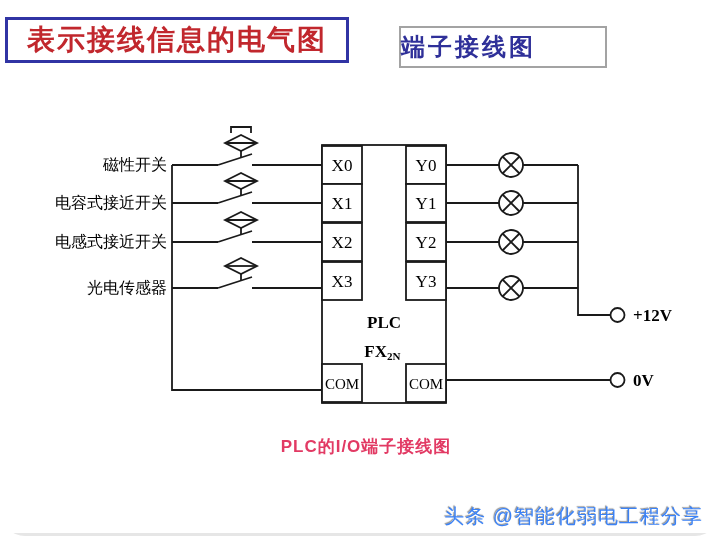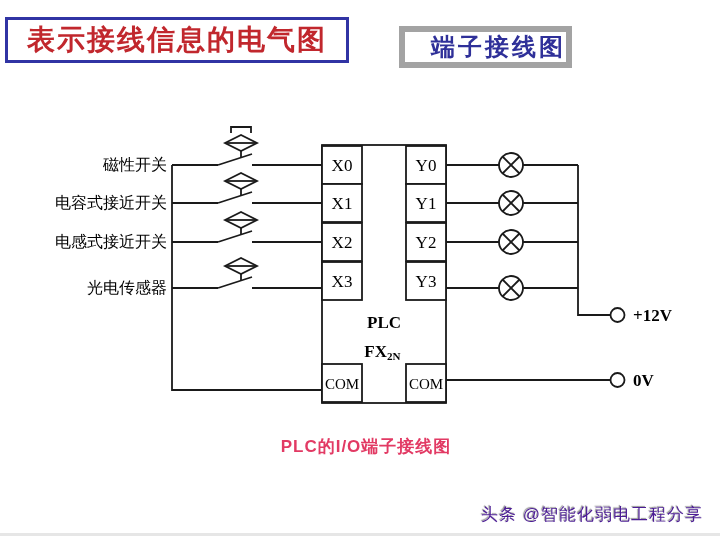--- a/index.html
+++ b/index.html
@@ -1,42 +1,42 @@
 <!DOCTYPE html>
 <html><head>
 <meta charset="utf-8">
 <style>
   html,body{margin:0;padding:0;background:#fff;}
   .page{position:relative;width:720px;height:536px;background:#ffffff;overflow:hidden;
-        font-family:"Liberation Serif","DejaVu Serif",serif;}
+        font-family:"Liberation Serif","DejaVu Serif",serif;border-radius:25px;}
   
   .title-primary{position:absolute;left:5px;top:17px;width:344px;height:46px;
         border:3px solid #3134a4;box-sizing:border-box;display:flex;align-items:center;justify-content:center;}
   .title-primary span{color:#c1272d;font-size:28px;font-weight:bold;letter-spacing:2px;white-space:nowrap;}
-  .title-secondary{position:absolute;left:399px;top:26px;width:173px;height:42px;
-        border:6px solid #a3a3a3;box-sizing:border-box;display:flex;align-items:center;justify-content:flex-end;}
+  .title-secondary{position:absolute;left:399px;top:26px;width:208px;height:42px;
+        border:2px solid #a3a3a3;box-sizing:border-box;display:flex;align-items:center;justify-content:flex-start;}
   .title-secondary span{color:#2f3099;font-size:24px;font-weight:bold;letter-spacing:3px;white-space:nowrap;}
   
   .circuit{position:absolute;left:0;top:0;width:720px;height:536px;}
   .circuit line,.circuit path{stroke:#1a1a1a;stroke-width:1.8;fill:none;}
   .circuit rect{fill:#ffffff;stroke:#1a1a1a;stroke-width:1.8;}
   .circuit circle{fill:#ffffff;stroke:#1a1a1a;stroke-width:1.8;}
   .circuit .sym path{fill:#ffffff;}
   .circuit text{fill:#000000;font-family:"Liberation Serif","DejaVu Serif",serif;}
   .t-term{font-size:17px;}
   .t-com{font-size:15px;}
   .t-plc{font-size:17px;font-weight:600;}
   .t-sub{font-size:11px;font-weight:600;}
   .t-pow{font-size:17px;font-weight:bold;}
   .t-dev{font-size:16px;}
   
   .caption{position:absolute;left:236px;top:435px;width:260px;text-align:center;
         color:#e23a64;font-size:17px;font-weight:bold;letter-spacing:1px;
         font-family:"Liberation Sans","DejaVu Sans",sans-serif;white-space:nowrap;}
-  .watermark{position:absolute;right:17px;top:503px;color:#4c1d95;font-size:17px;letter-spacing:1px;
+  .watermark{position:absolute;right:17px;top:503px;color:#3b82f6;font-size:20px;letter-spacing:1px;
         font-family:"Liberation Sans","DejaVu Sans",sans-serif;
         text-shadow:1px 1px 0 #ffffff,-1px -1px 1px #8f8f8f;white-space:nowrap;}
   .bottom-strip{position:absolute;left:0;bottom:0;width:100%;height:3px;background:#e6e6e6;}
 </style>
 </head>
 <body>
 
 <div class="page">
 
   <div class="title-primary">

